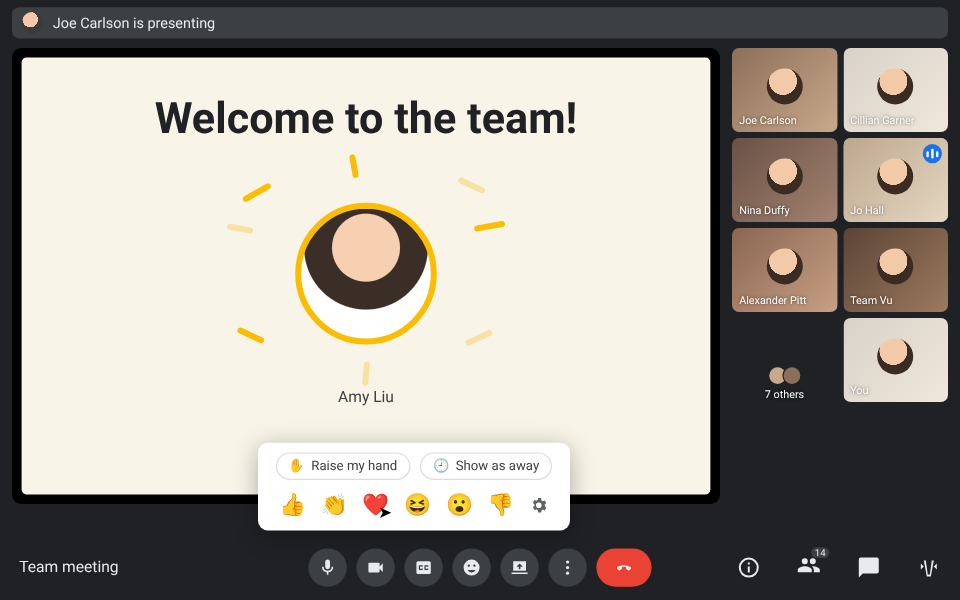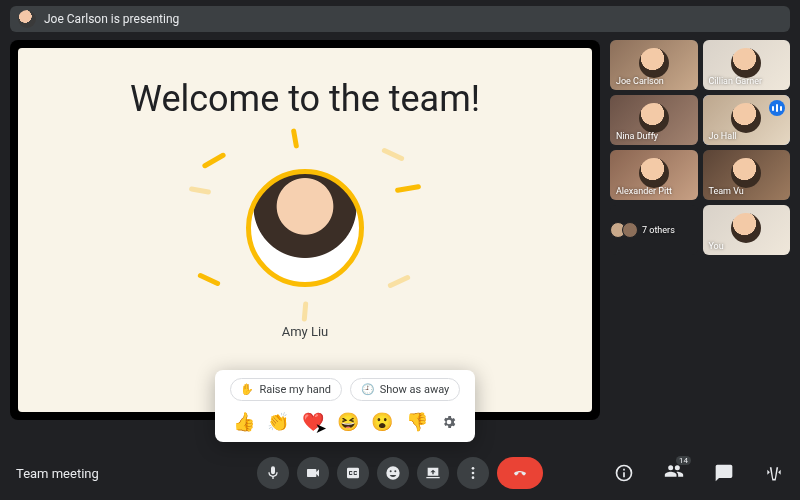--- a/index.html
+++ b/index.html
@@ -35,21 +35,21 @@
     overflow: hidden;
   }
   .slide {
     position: absolute; inset: 8px;
     background: #f9f4e8;
     border-radius: 4px;
     display: flex; flex-direction: column; align-items: center;
     padding-top: 30px;
   }
   .slide h1 {
-    font-size: 36px; font-weight: 400; color: #202124;
+    font-size: 36px; font-weight: 700; color: #202124;
     margin-bottom: 18px;
     text-align: right;
   }
   .rays {
     position: relative;
     width: 220px; height: 180px;
     display: flex; align-items: center; justify-content: center;
   }
   .profile {
     width: 118px; height: 118px; border-radius: 50%;
@@ -73,21 +73,21 @@
   .grid {
     position: absolute;
     top: 40px; right: 10px;
     width: 180px;
     display: grid;
     grid-template-columns: 1fr 1fr;
     gap: 5px;
   }
   .tile {
     position: relative;
-    height: 50px;
+    height: 70px;
     background: #3c4043;
     border-radius: 6px;
     overflow: hidden;
   }
   .tile.sel { outline: 2px solid #8ab4f8; outline-offset: -2px;}
   .tile .nm {
     position: absolute; left: 6px; bottom: 4px;
     font-size: 9px; color: #fff;
     text-shadow: 0 0 3px rgba(0,0,0,.6);
   }
@@ -103,21 +103,21 @@
     background: radial-gradient(circle at 45% 35%, #f3caa7 0 45%, #3a2c22 46% 100%);
   }
   .speak {
     position:absolute; top:5px; right:5px;
     width:16px;height:16px;border-radius:50%;
     background:#1a73e8;
     display:flex;align-items:center;justify-content:center;
   }
   .speak span{width:2px;background:#fff;margin:0 1px;border-radius:1px;}
   .speak .b1{height:5px}.speak .b2{height:8px}.speak .b3{height:5px}
-  .tile.others{background:#202124;display:flex;flex-direction:row;align-items:center;justify-content:flex-start;gap:4px;}
+  .tile.others{background:#202124;display:flex;flex-direction:column;align-items:center;justify-content:flex-end;gap:4px;}
   .tile.others .stack{display:flex}
   .tile.others .stack div{width:16px;height:16px;border-radius:50%;background:#8c6f5a;border:1px solid #202124;margin-left:-4px}
   .tile.others .stack div:first-child{margin-left:0;background:#c9a98b}
   .reactions {
     position: absolute;
     left: 215px; bottom: 58px;
     width: 260px;
     background: #fff;
     border-radius: 8px;
     box-shadow: 0 4px 20px rgba(0,0,0,.3);

